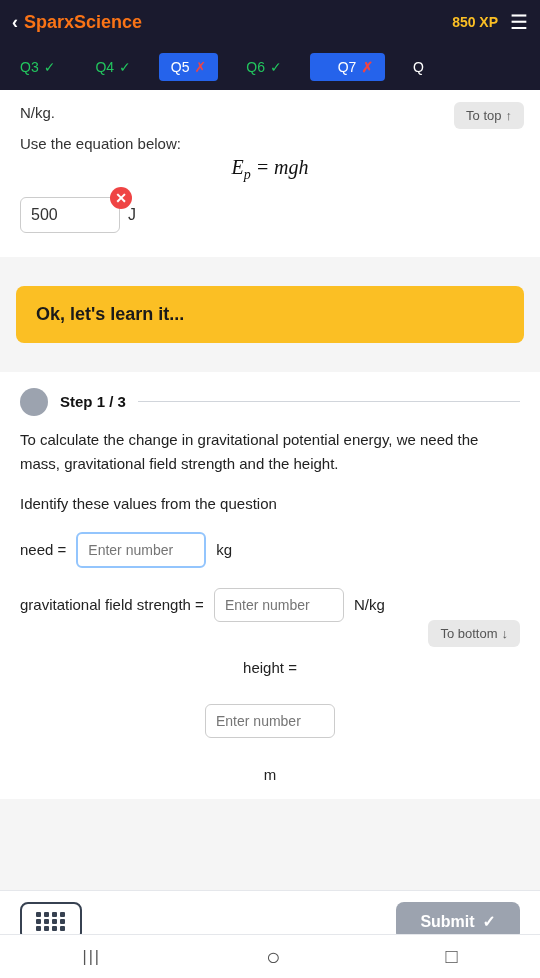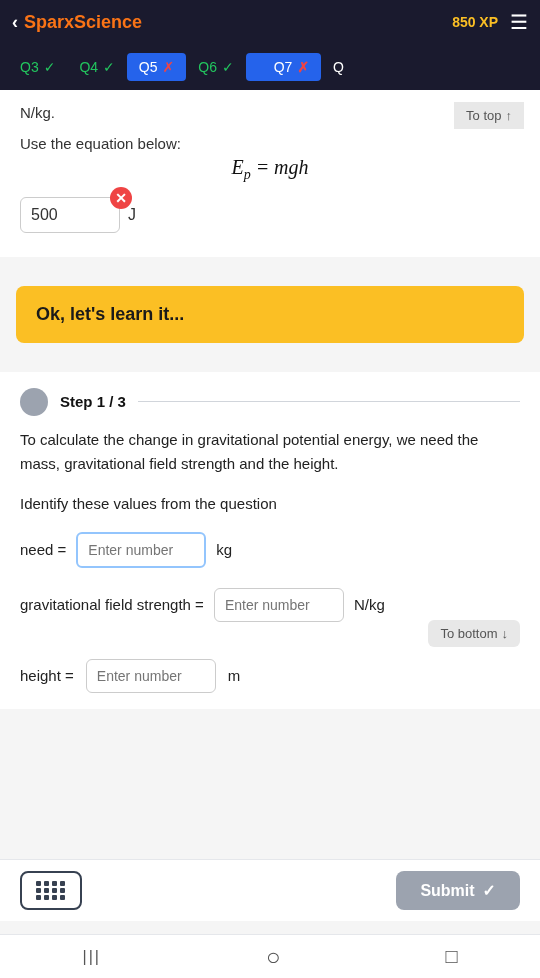--- a/index.html
+++ b/index.html
@@ -54,21 +54,21 @@
       font-size: 20px;
     }
 
     
     .question-tabs {
       background: #1a1a2e;
       display: flex;
       align-items: center;
       padding: 0 8px;
       height: 46px;
-      gap: 0;
+      gap: 16px;
       overflow: hidden;
     }
     .q-tab {
       display: flex;
       align-items: center;
       gap: 5px;
       padding: 6px 12px;
       color: white;
       font-size: 14px;
       font-weight: 500;
@@ -93,21 +93,21 @@
       font-size: 15px;
       line-height: 1.5;
       margin-bottom: 4px;
     }
     .to-top-btn {
       position: absolute;
       top: 12px;
       right: 16px;
       background: #e8e8e8;
       border: none;
-      border-radius: 0;
+      border-radius: 6px;
       padding: 6px 12px;
       font-size: 13px;
       color: #555;
       cursor: pointer;
       display: flex;
       align-items: center;
       gap: 4px;
     }
 
     .equation-label {
@@ -259,28 +259,29 @@
       align-items: center;
       gap: 4px;
       margin-left: auto;
       margin-top: -10px;
     }
 
     
     .height-row {
       display: flex;
       align-items: center;
-      gap: 12px;
+      gap: 28px;
       margin-top: 4px;
+      flex-direction: column;
     }
 
     
     .bottom-toolbar {
       position: fixed;
-      bottom: 57px;
+      bottom: 26px;
       left: 0;
       width: 540px;
       background: white;
       border-top: 1px solid #e5e7eb;
       display: flex;
       align-items: center;
       justify-content: space-between;
       padding: 10px 20px;
       height: 62px;
     }

